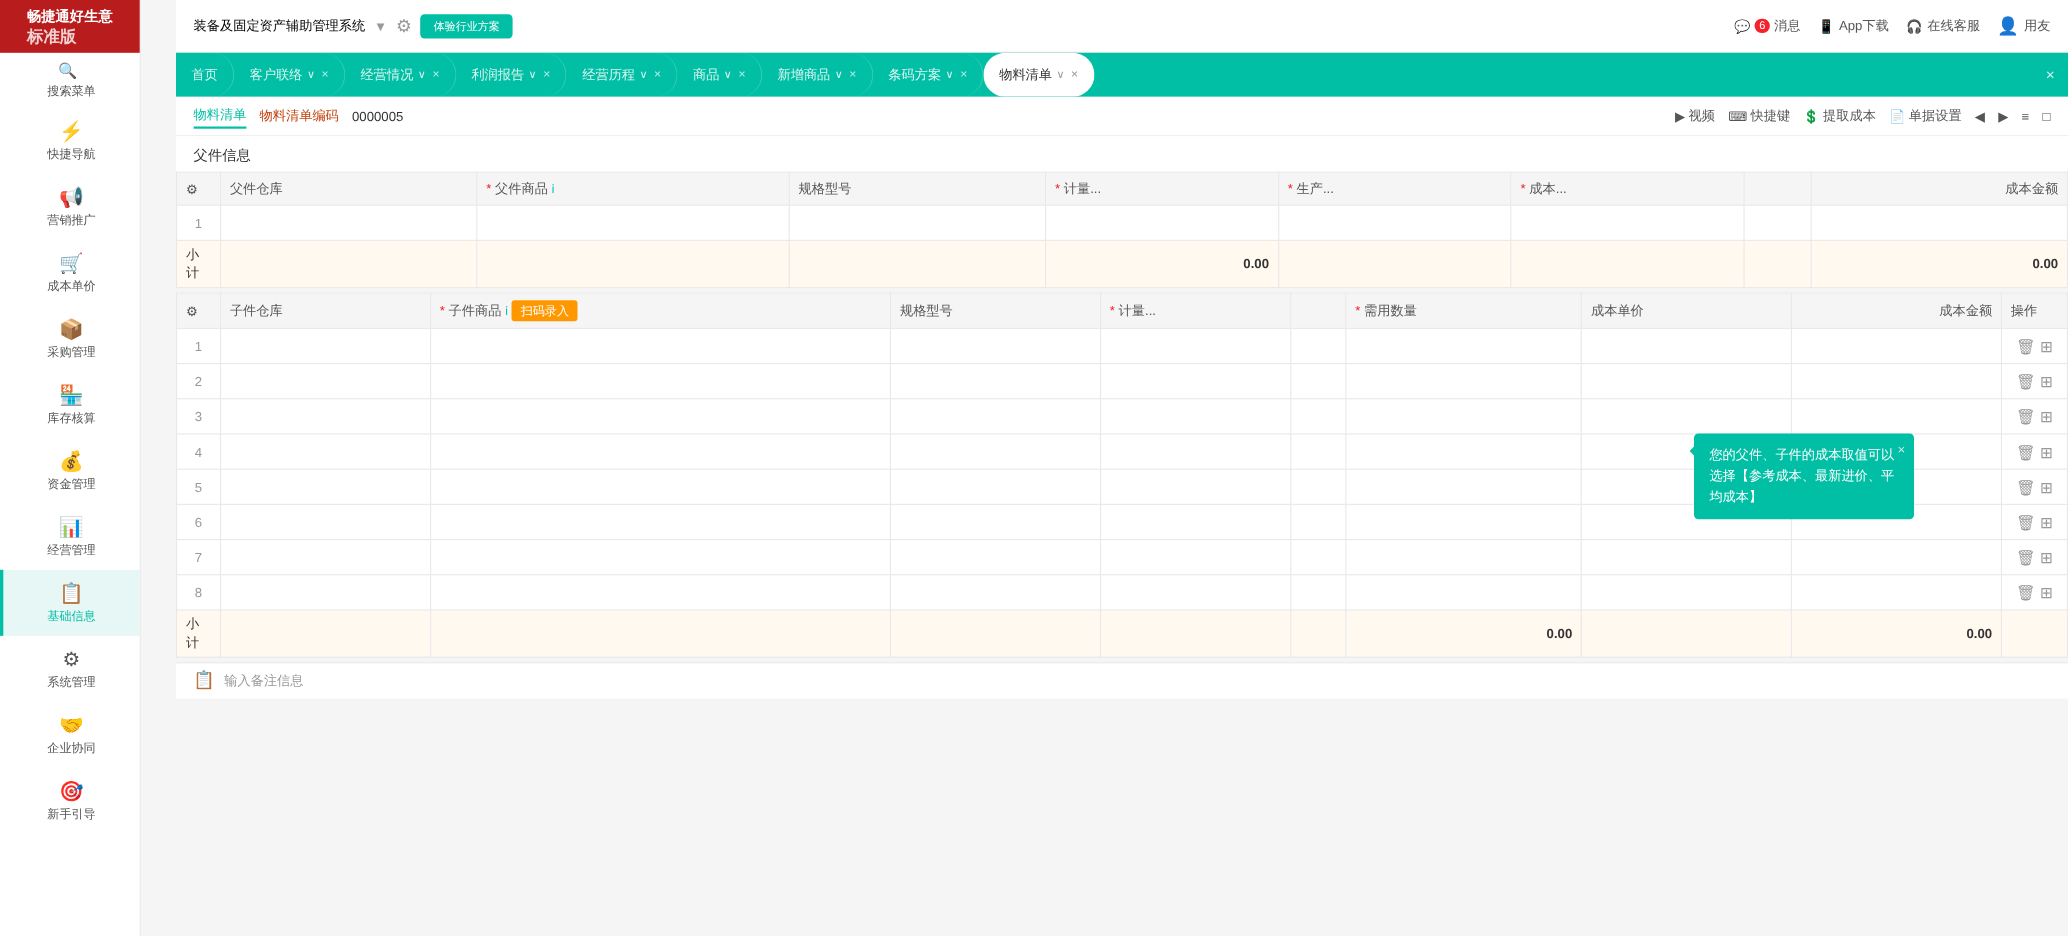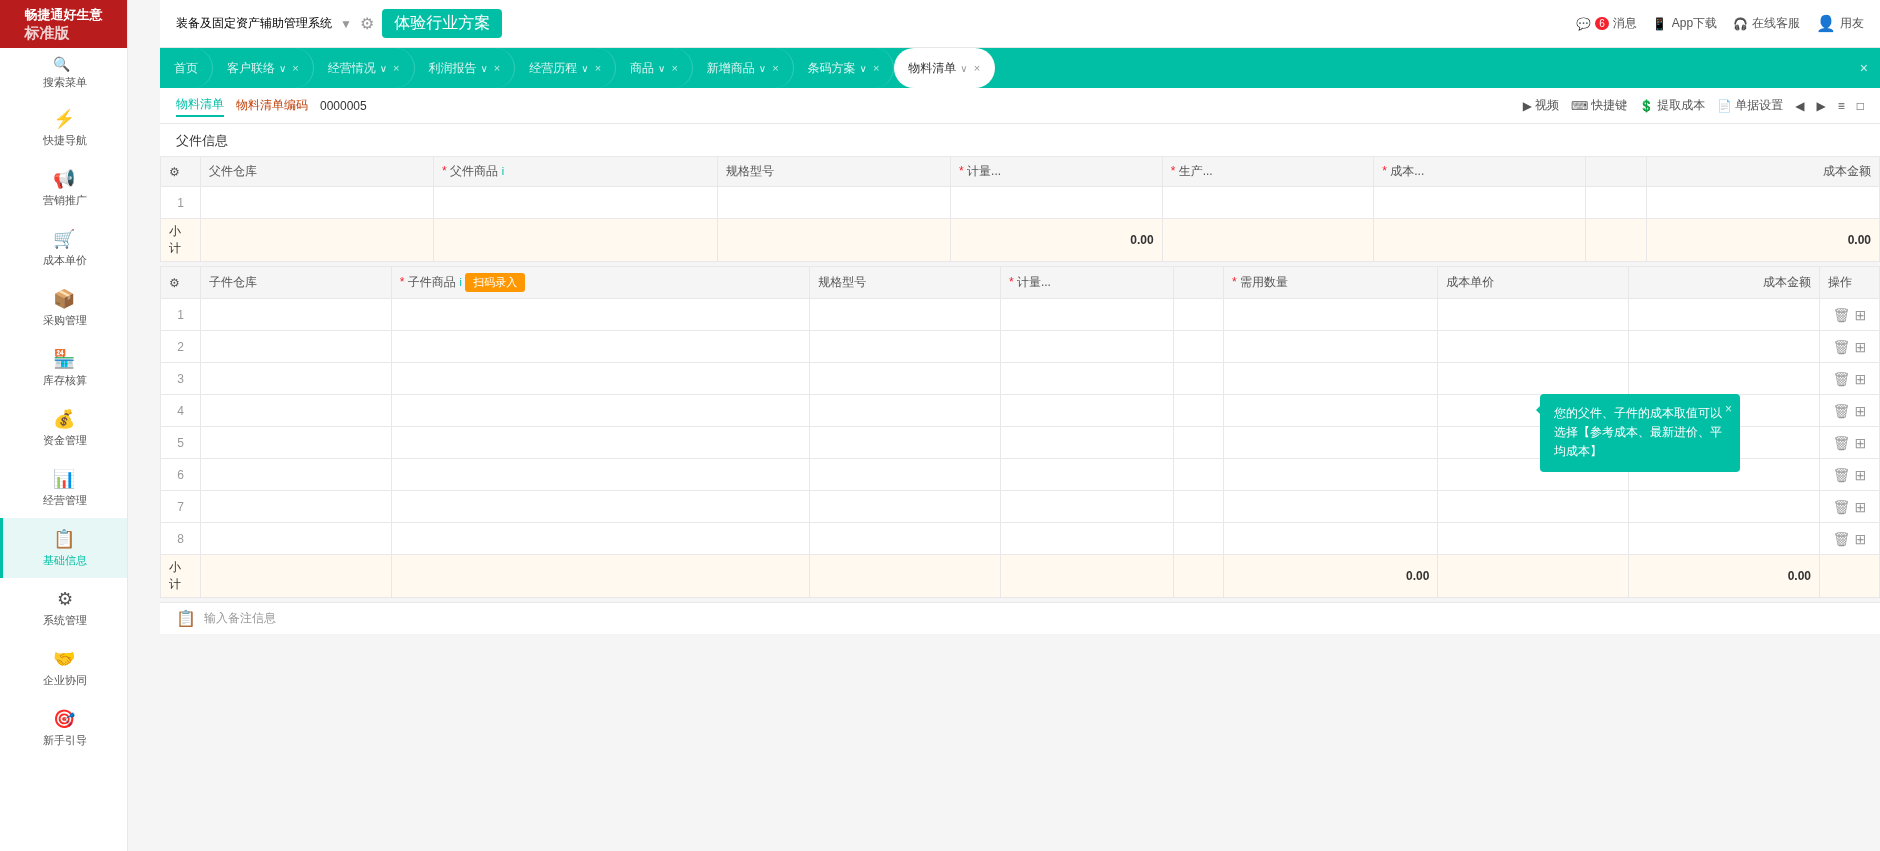--- a/index.html
+++ b/index.html
@@ -73,21 +73,21 @@
       align-items: center;
       gap: 8px;
     }
     .trial-btn {
       background: #00bfa5;
       color: #fff;
       border: none;
       border-radius: 4px;
       padding: 4px 12px;
       cursor: pointer;
-      font-size: 16px;
+      font-size: 10px;
     }
     .top-header-right {
       display: flex;
       align-items: center;
       gap: 16px;
       font-size: 12px;
       color: #555;
     }
     .top-header-right .badge-item {
       display: flex;

